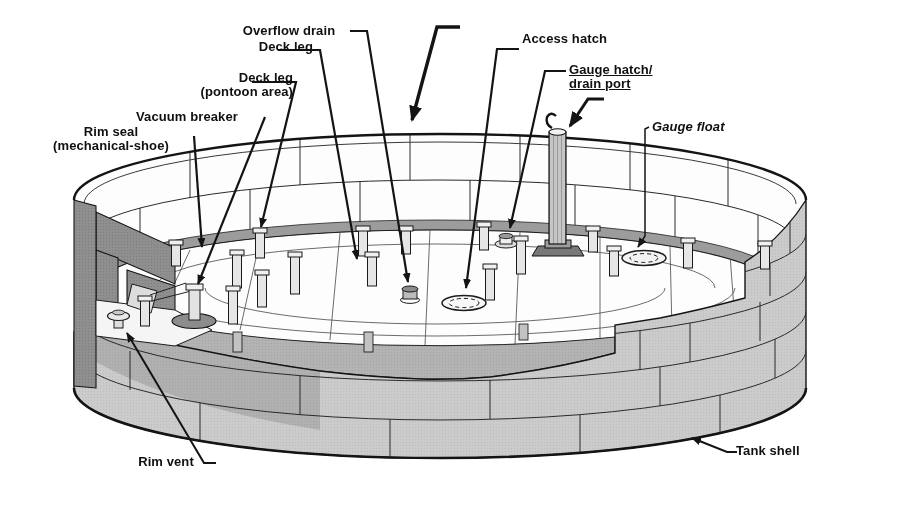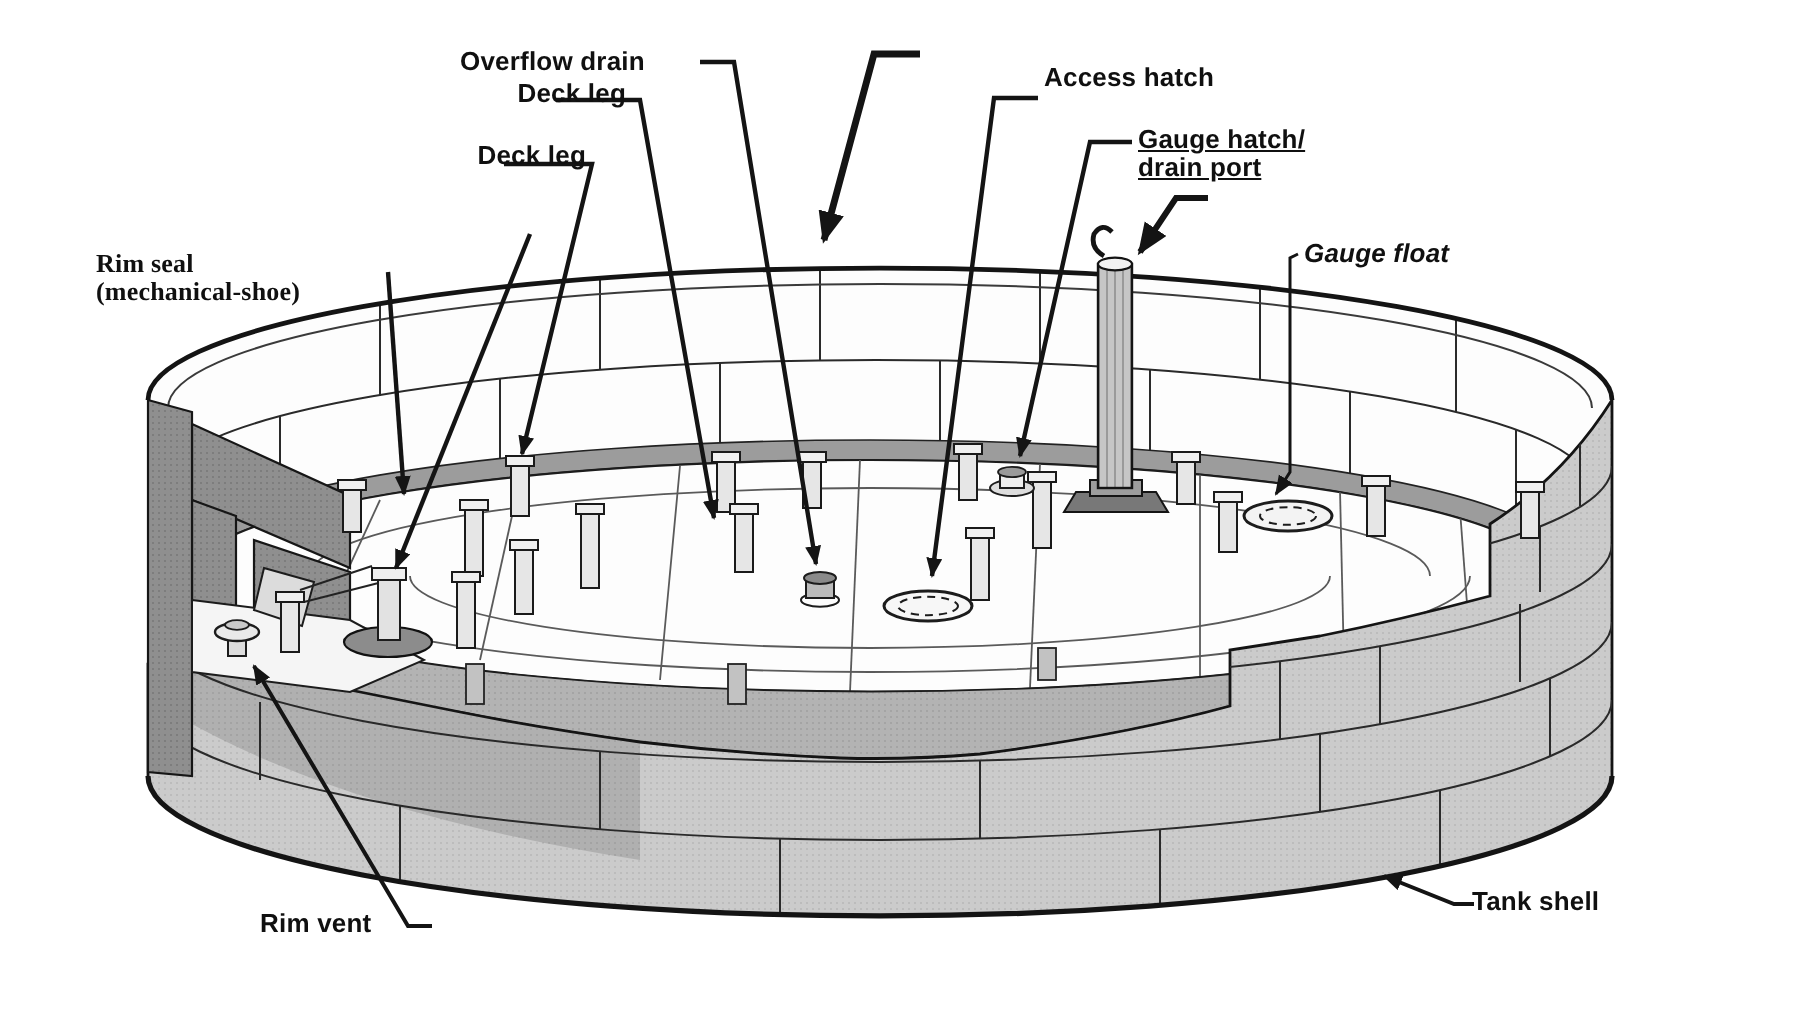--- a/index.html
+++ b/index.html
@@ -8,21 +8,21 @@
     outline:1px solid #e2e2e2;overflow:hidden;
     font-family:"Liberation Sans",sans-serif;
   }
   #art{position:absolute;left:0;top:0;}
   .label{
     position:absolute;
     font:700 13px/14px "Liberation Sans",sans-serif;
     color:#101010;letter-spacing:.1px;white-space:nowrap;
   }
   .label span{display:block;}
-  .al-r{text-align:left;}
+  .al-r{text-align:center;}
   .al-c{text-align:right;}
   .al-l{text-align:left;}
 </style>
 </head>
 <body>
 
 <div id="stage">
 
 <svg id="art" width="900" height="506" viewBox="0 0 900 506">
   <defs>
@@ -271,26 +271,30 @@
     <polyline points="460,27 437,27 412,120" stroke-width="3.4" marker-end="url(#ahBig)"></polyline>
     <polyline points="519,49 497,49 466,288" stroke-width="2.2" marker-end="url(#ah)"></polyline>
     <polyline points="566,71 545,71 510,228" stroke-width="2.2" marker-end="url(#ah)"></polyline>
     <polyline points="604,99 588,99 570,126" stroke-width="3" marker-end="url(#ahBig)"></polyline>
     <polyline points="649,127 645,129 645,236 638,247" stroke-width="1.5" marker-end="url(#ah)"></polyline>
     <polyline points="216,463 204,463 127,333" stroke-width="2" marker-end="url(#ah)"></polyline>
     <polyline points="737,452 727,452 692,438" stroke-width="2" marker-end="url(#ah)"></polyline>
   </g>
 </svg>
 
-<div class="label al-r" style="left:48px;top:125px;width:162px;font-family:Liberation Serif, serif;">
+<div class="label al-r" style="left:30px;top:125px;width:162px;">
   <span>Rim seal</span>
   <span>(mechanical-shoe)</span>
 </div>
+<div class="label al-r" style="left:112px;top:110px;width:150px;">
+  <span>Vacuum breaker</span>
+</div>
 <div class="label al-c" style="left:150px;top:71px;width:143px;">
   <span>Deck leg</span>
+  <span>(pontoon area)</span>
 </div>
 <div class="label al-c" style="left:182px;top:40px;width:131px;">
   <span>Deck leg</span>
 </div>
 <div class="label al-r" style="left:230px;top:24px;width:118px;">
   <span>Overflow drain</span>
 </div>
 <div class="label al-l" style="left:522px;top:32px;width:130px;">
   <span>Access hatch</span>
 </div>

